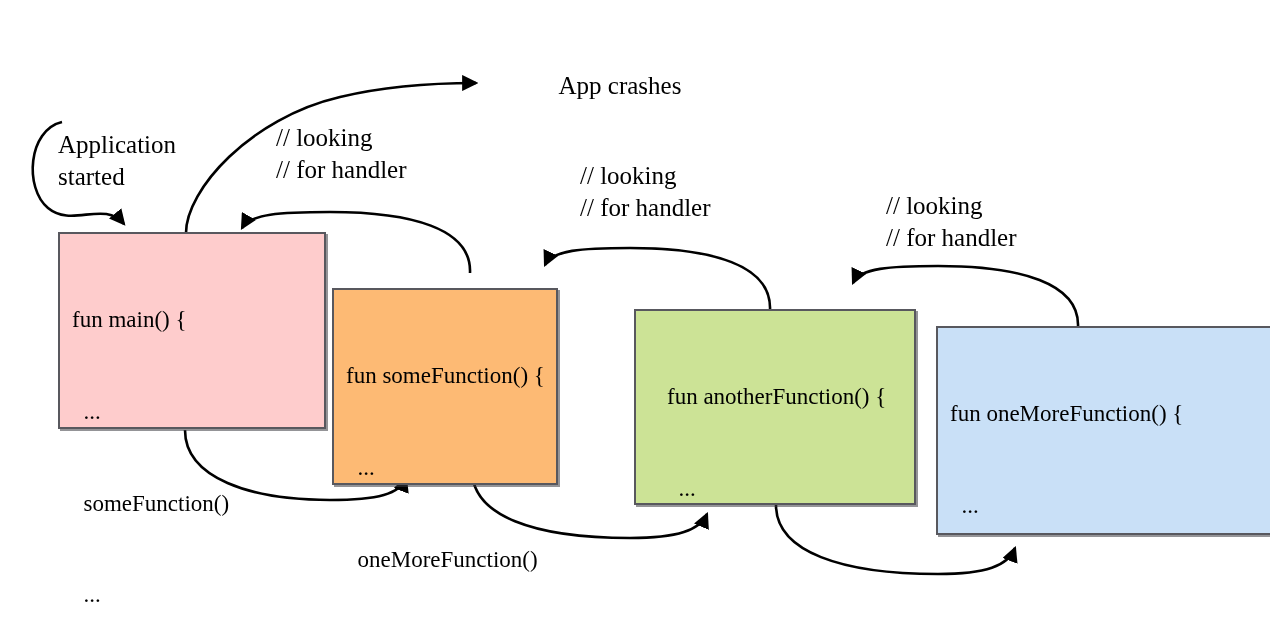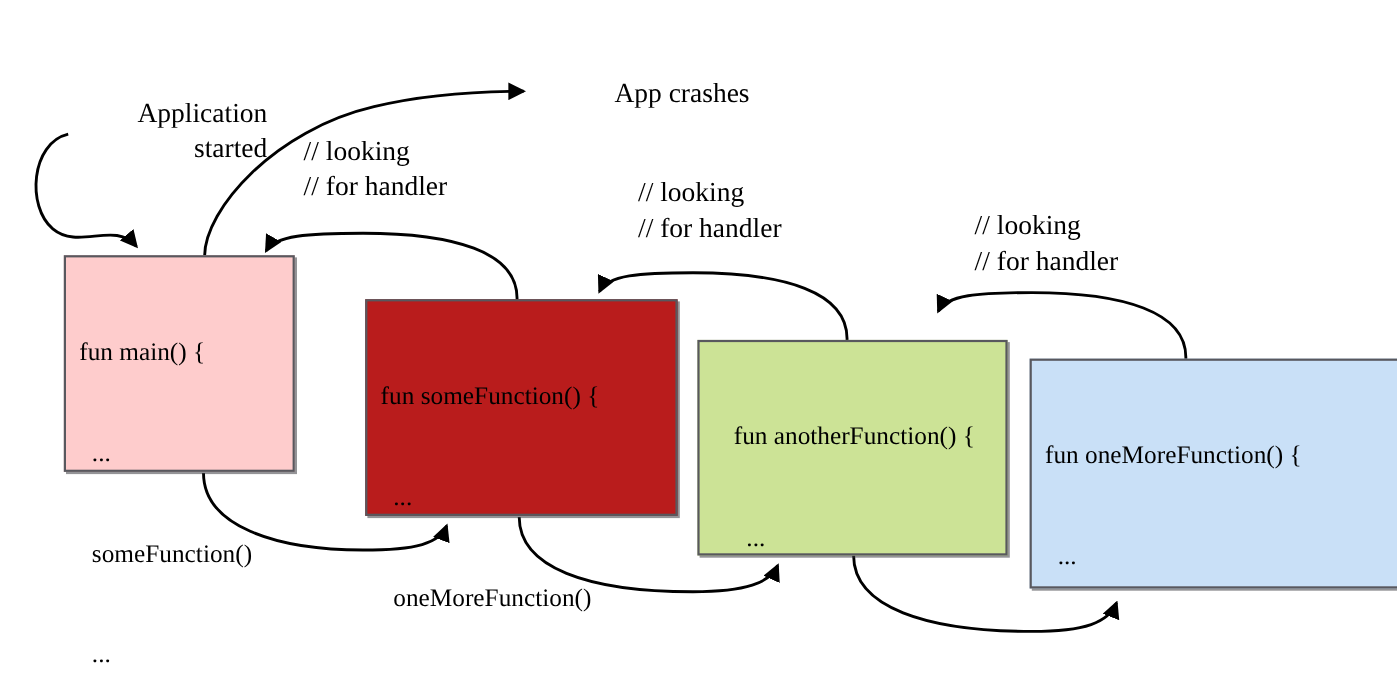--- a/index.html
+++ b/index.html
@@ -40,21 +40,21 @@
     white-space: pre;
   }
   .flow-label {
     position: absolute;
     font-size: 25px;
     line-height: 1.28;
     color: #000000;
     white-space: pre;
     z-index: 3;
   }
-  .flow-label.center { text-align: right; }
+  .flow-label.center { text-align: left; margin-top: 41px; }
   .flow-label.left   { text-align: left; }
 </style>
 </head>
 <body>
 
 <div id="canvas">
 
   <svg id="wires" viewBox="0 0 1270 634" width="1270" height="634" xmlns="http://www.w3.org/2000/svg">
     <defs>
       <marker id="ah" viewBox="0 0 10 10" refX="8.6" refY="5" markerWidth="6.2" markerHeight="6.2" orient="auto-start-reverse">
@@ -86,29 +86,29 @@
 
   <div class="flow-label left" style="left:276px; top:122px; width:230px;">// looking
 // for handler</div>
 
   <div class="flow-label left" style="left:580px; top:160px; width:230px;">// looking
 // for handler</div>
 
   <div class="flow-label left" style="left:886px; top:190px; width:230px;">// looking
 // for handler</div>
 
-  <div class="code-box" style="left:58px; top:232px; width:210px; height:197px; background:#fecccc;">
+  <div class="code-box" style="left:58px; top:232px; width:268px; height:197px; background:#fecccc;">
     <span class="code-line">fun main() {</span>
     <span class="code-line">  ...</span>
     <span class="code-line">  someFunction()</span>
     <span class="code-line">  ...</span>
     
   </div>
 
-  <div class="code-box" style="left:332px; top:272px; width:284px; height:197px; background:#b91c1c;">
+  <div class="code-box" style="left:332px; top:288px; width:226px; height:197px; background:#fdba74;">
     <span class="code-line">fun someFunction() {</span>
     <span class="code-line">  ...</span>
     <span class="code-line">  oneMoreFunction()</span>
     <span class="code-line">  ...</span>
     
   </div>
 
   <div class="code-box" style="left:634px; top:309px; width:282px; height:196px; background:#cce396;padding-left:31px;">
     <span class="code-line">fun anotherFunction() {</span>
     <span class="code-line">  ...</span>

